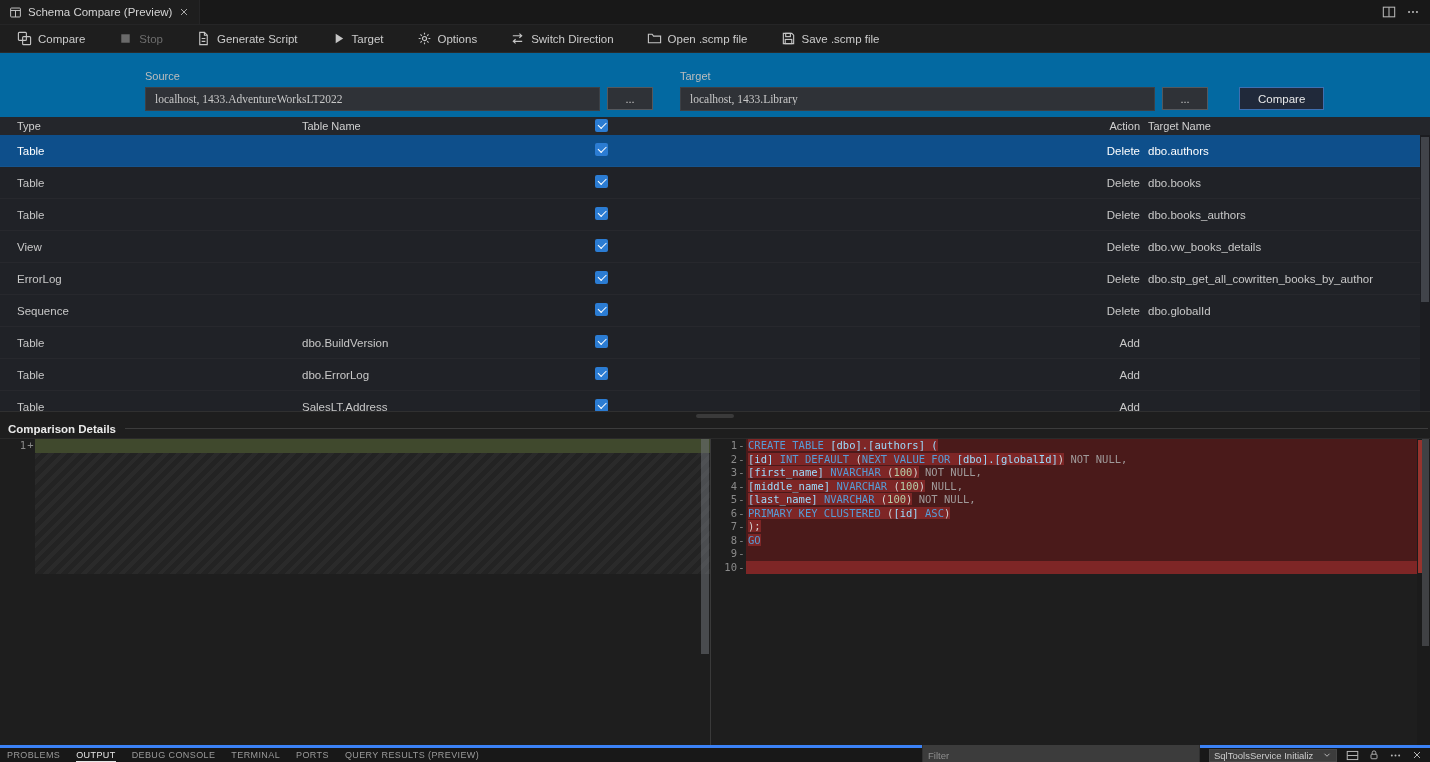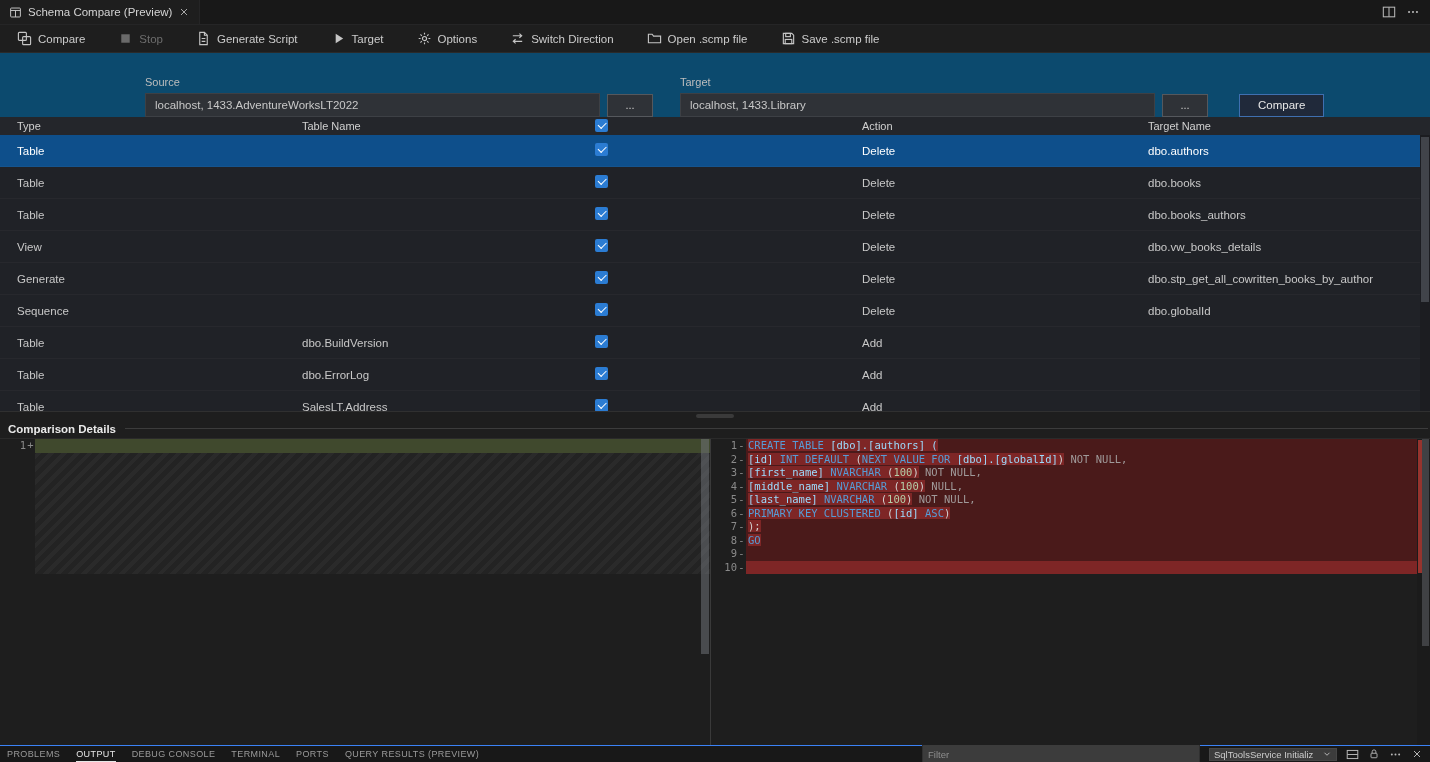--- a/index.html
+++ b/index.html
@@ -20,40 +20,40 @@
   .tabbar-actions { display:flex; align-items:center; gap:10px; padding-right:10px; }
   .icon-btn { display:flex; align-items:center; justify-content:center; }
 
   
   .toolbar { height:28px; flex:0 0 28px; display:flex; align-items:center; padding:0 8px; background:#1e1e1e; border-bottom:1px solid #2a2a2a; }
   .tb-item { display:flex; align-items:center; gap:6px; padding:3px 9px; margin-right:15px; border-radius:3px; color:#cccccc; font-size:11.5px; white-space:nowrap; cursor:default; }
   .tb-item.disabled { color:#6d6d6d; }
   .tb-icon svg { width:15px; height:15px; display:block; }
 
   
-  .conn-row { height:64px; flex:0 0 64px; display:flex; align-items:flex-end; padding:10px 8px 0 145px; background:#0c4a6e; }
+  .conn-row { height:64px; flex:0 0 64px; display:flex; align-items:center; padding:10px 8px 0 145px; background:#0369a1; }
   .conn-group { display:flex; flex-direction:column; gap:5px; }
   .conn-label { font-size:11px; color:#bdbdbd; }
   .conn-controls { display:flex; gap:7px; align-items:center; }
-  .conn-input { height:24px; background:#2f3237; border:1px solid #3d4045; color:#c8c8c8; padding:0 9px; font-size:11.5px; font-family:Liberation Sans, sans-serif; }
+  .conn-input { height:24px; background:#2f3237; border:1px solid #3d4045; color:#c8c8c8; padding:0 9px; font-size:11.5px; font-family:Liberation Serif, serif; }
   .conn-input.source { width:455px; }
   .conn-input.target { width:475px; }
   .browse-btn { width:46px; height:23px; background:#2f3237; border:1px solid #55585d; color:#cccccc; font-size:11px; }
   .compare-btn { height:23px; margin-left:24px; padding:0 18px; background:#20293a; border:1px solid #3f6fb0; color:#e8e8e8; font-size:11.5px; }
   .conn-group.target { margin-left:27px; }
 
   
   .grid { flex:0 0 294px; position:relative; background:#202227; overflow:hidden; }
   .grid-header, .grid-row { display:grid; grid-template-columns:285px 292px 278px 285px 1fr; align-items:center; }
   .grid-header { height:18px; background:#24262b; color:#d0d0d0; font-size:11px; }
   .grid-body { height:276px; overflow:hidden; }
   .grid-row { height:32px; font-size:11.5px; color:#c8c8c8; border-bottom:1px solid rgba(255,255,255,0.03); cursor:default; }
   .grid-row.selected { background:#0e4f8b; color:#ffffff; }
   .cell { padding-left:17px; white-space:nowrap; overflow:hidden; }
-  .cell.action { padding-left:7px; }
+  .cell.action { padding-left:7px;text-align:right; }
   .cell.target { padding-left:8px; }
   .checkbox { width:13px; height:13px; background:#2b7cd3; border-radius:2px; display:inline-block; position:relative; margin-left:1px; }
   .checkbox::after { content:''; position:absolute; left:2.5px; top:3px; width:7px; height:3.5px; border-left:1.6px solid #fff; border-bottom:1.6px solid #fff; transform:rotate(-45deg); }
   .grid-scrollbar { position:absolute; top:18px; right:0; bottom:0; width:10px; background:#1c1d21; }
   .grid-scrollbar .thumb { position:absolute; top:2px; right:1px; width:8px; height:165px; background:#41444a; }
 
   
   .sash { height:8px; flex:0 0 8px; background:#1e1e1e; border-top:1px solid #303030; position:relative; }
   .sash .grip { position:absolute; left:50%; top:2px; width:38px; height:4px; margin-left:-19px; background:#3a3a3a; border-radius:2px; }
   .details-header { height:19px; flex:0 0 19px; display:flex; align-items:center; gap:9px; padding-left:8px; background:#1e1e1e; }
@@ -77,21 +77,21 @@
   .tok.hl { background:#7e2626; }
   .left-filler { margin-left:35px; height:121.5px; background:repeating-linear-gradient(-45deg,#2a2a2a 0 4px,#232323 4px 9px); }
   .vscroll { position:absolute; top:0; right:0; bottom:0; }
   .left-scroll { width:10px; }
   .left-scroll .thumb { position:absolute; top:0; right:1px; width:8px; height:215px; background:rgba(110,113,119,0.55); }
   .right-scroll { width:13px; background:#1b1b1b; }
   .right-scroll .ruler-red { position:absolute; left:1px; top:1px; width:4px; height:133px; background:#96342e; }
   .right-scroll .thumb { position:absolute; top:0; right:1px; width:7px; height:207px; background:rgba(110,113,119,0.45); }
 
   
-  .panelbar { height:17px; flex:0 0 17px; background:#181818; border-top:1px solid #3b82f6; display:flex; justify-content:space-between; align-items:center; padding:0 7px; }
+  .panelbar { height:17px; flex:0 0 17px; background:#181818; border-top:3px solid #3b82f6; display:flex; justify-content:space-between; align-items:center; padding:0 7px; }
   .panel-tabs { display:flex; gap:16px; height:100%; align-items:center; }
   .panel-tab { font-size:9px; letter-spacing:.4px; color:#9a9a9a; height:100%; display:flex; align-items:center; border-bottom:1px solid transparent; cursor:default; }
   .panel-tab.active { color:#e7e7e7; border-bottom:1px solid #e7e7e7; }
   .panel-right { display:flex; align-items:center; gap:9px; }
   .filter-input { width:278px; height:23px; background:#3c3c3c; border:1px solid #303030; color:#cccccc; font-size:9.5px; padding:0 5px; font-family:"Liberation Sans",sans-serif; }
   .filter-input::placeholder { color:#8f8f8f; }
   .channel-select { display:flex; align-items:center; justify-content:space-between; gap:5px; width:128px; height:13px; background:#3c3c3c; border:1px solid #464646; padding:0 4px; font-size:9.5px; color:#cccccc; white-space:nowrap; overflow:hidden; }
 </style>
 </head>
 <body>
@@ -253,21 +253,21 @@
           <div class="cell target">dbo.books_authors</div>
         </div>
         <div class="grid-row">
           <div class="cell">View</div>
           <div class="cell"></div>
           <div class="cell"><span class="checkbox"></span></div>
           <div class="cell action">Delete</div>
           <div class="cell target">dbo.vw_books_details</div>
         </div>
         <div class="grid-row">
-          <div class="cell">Generate</div>
+          <div class="cell">ErrorLog</div>
           <div class="cell"></div>
           <div class="cell"><span class="checkbox"></span></div>
           <div class="cell action">Delete</div>
           <div class="cell target">dbo.stp_get_all_cowritten_books_by_author</div>
         </div>
         <div class="grid-row">
           <div class="cell">Sequence</div>
           <div class="cell"></div>
           <div class="cell"><span class="checkbox"></span></div>
           <div class="cell action">Delete</div>

